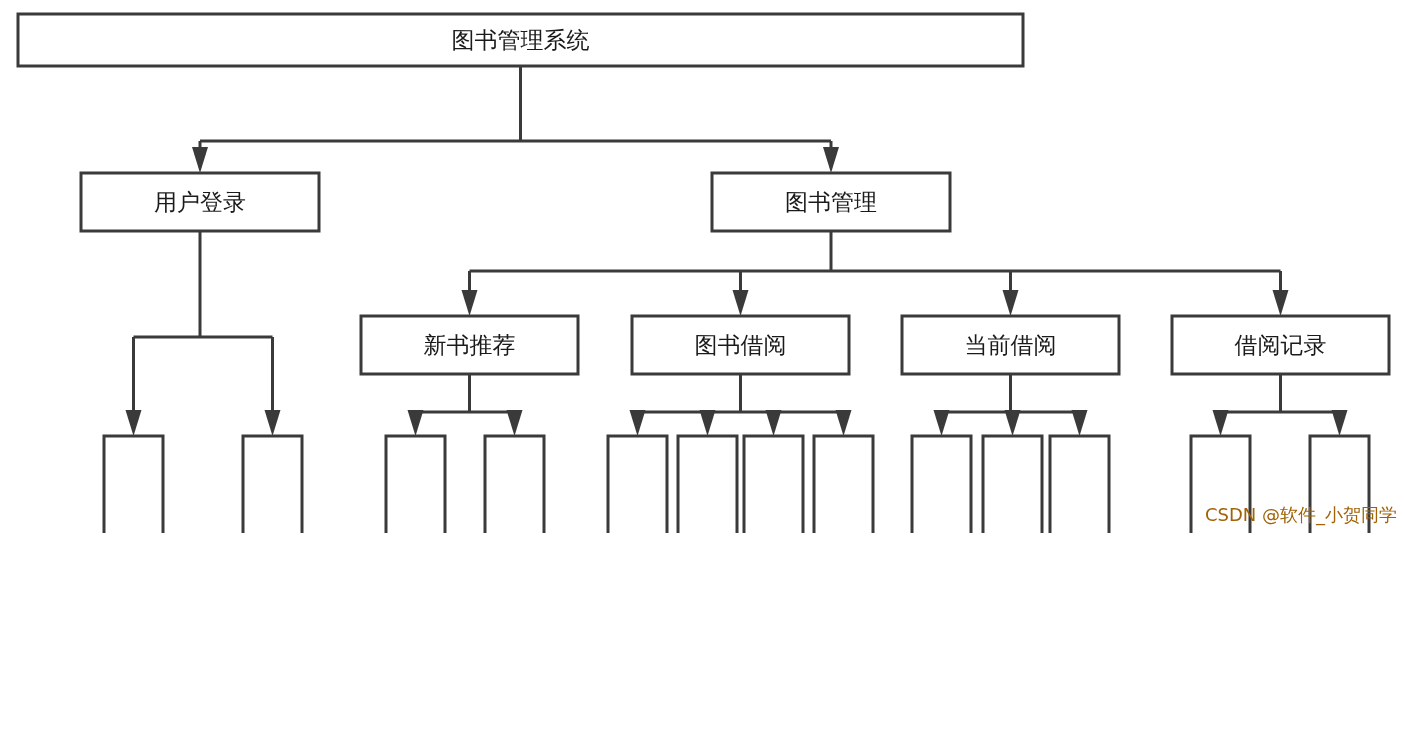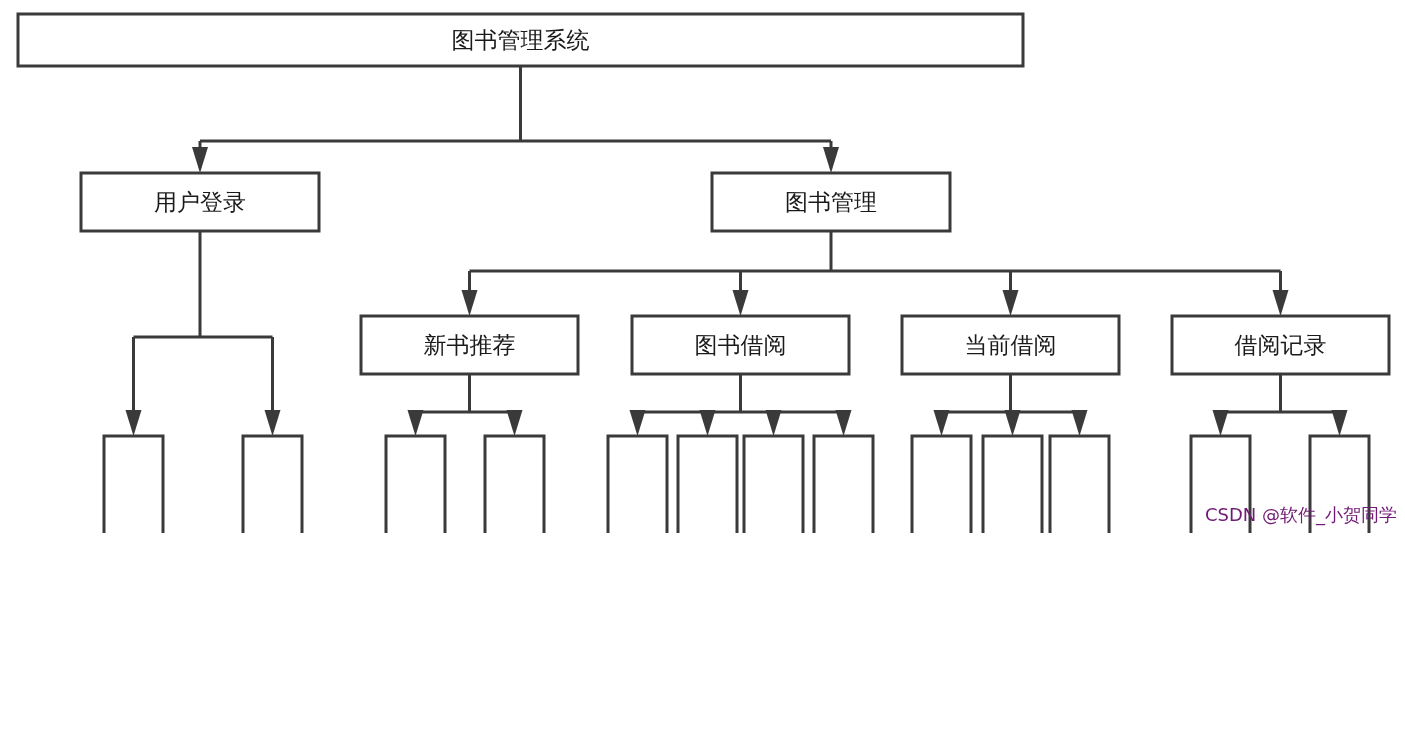--- a/index.html
+++ b/index.html
@@ -62,21 +62,21 @@
     letter-spacing: 3px;
     color: #1a1a1a;
     white-space: nowrap;
   }
   .watermark {
     position: absolute;
     right: 8px;
     bottom: 6px;
     font-family: "DejaVu Sans", "Liberation Sans", sans-serif;
     font-size: 18px;
-    color: #701a75;
+    color: #a16207;
     white-space: nowrap;
     pointer-events: none;
   }
 </style>
 </head>
 <body>
 
 <div id="canvas">
 
   <svg class="diagram" viewBox="0 0 1405 747">

